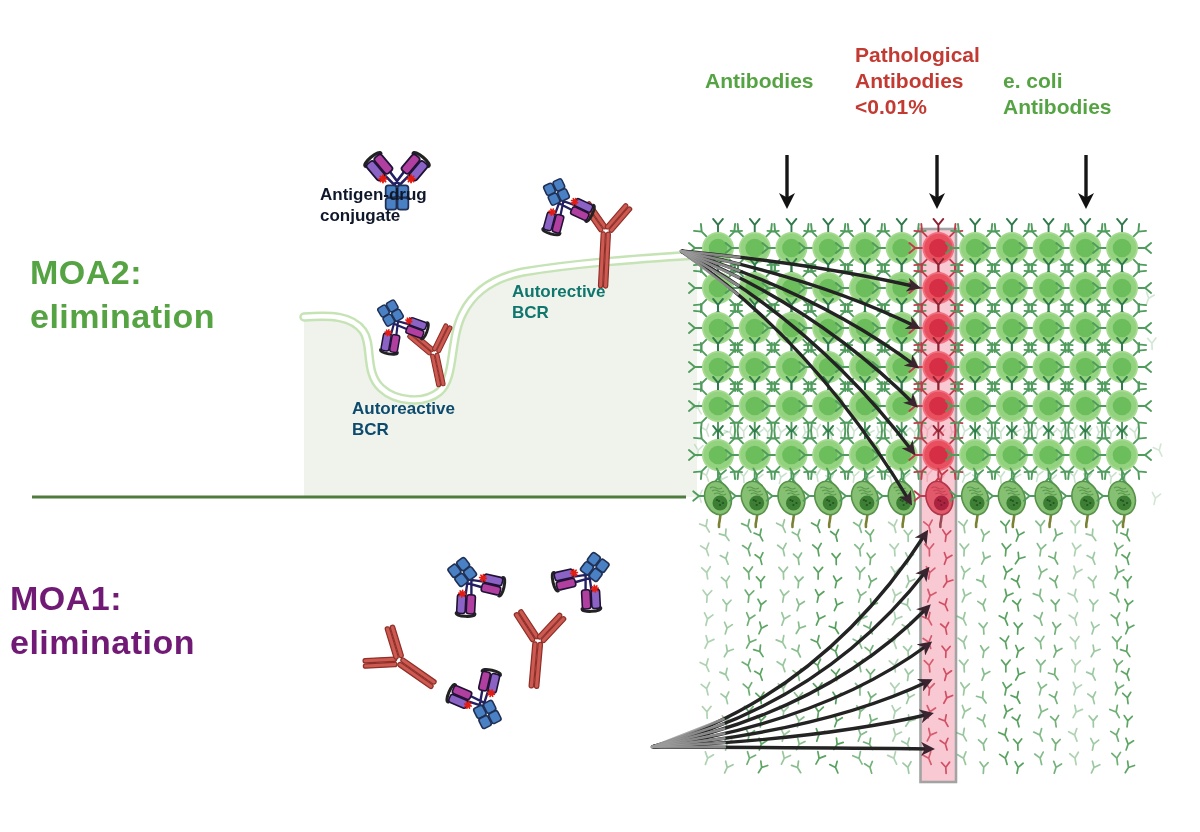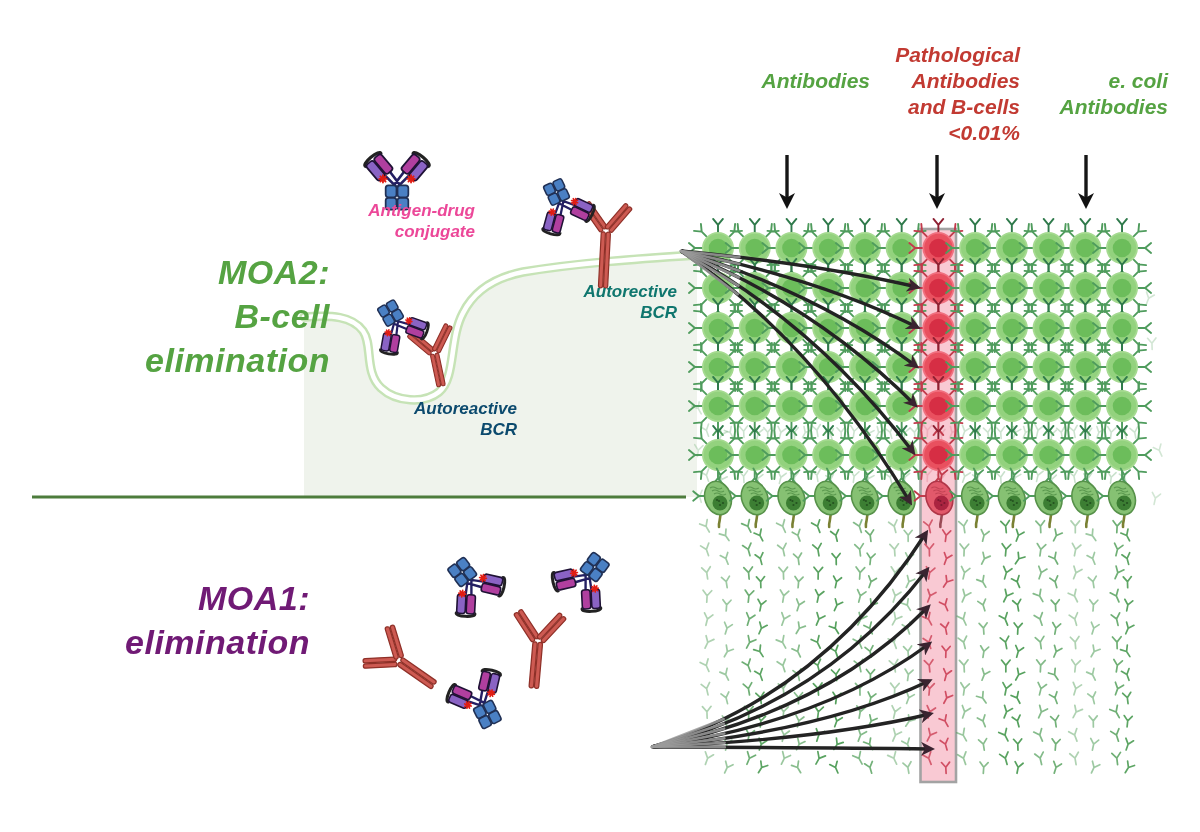--- a/index.html
+++ b/index.html
@@ -1,19 +1,19 @@
 <!DOCTYPE html>
 <html><head>
 <meta charset="utf-8">
 <style>
   html,body{margin:0;padding:0;background:#fff;}
   #stage{position:relative;width:1200px;height:832px;background:#ffffff;overflow:hidden;
          font-family:"Liberation Sans", sans-serif;}
   #diagram-svg{position:absolute;left:0;top:0;}
-  .lbl{position:absolute;font-weight:bold;text-align:right;line-height:1.28;font-style:italic;}
+  .lbl{position:absolute;font-weight:bold;text-align:left;line-height:1.28;}
   .lbl span{display:block;}
   .moa{font-size:34px;line-height:44px;letter-spacing:0.5px;}
   .sub{font-size:17px;line-height:21px;}
   .colhead{font-size:21px;line-height:26px;}
 </style>
 </head>
 <body>
 
 <div id="stage">
 
@@ -1718,30 +1718,29 @@
         </g>
         <path d="M-3.4,0 L3.4,0 M0,-3.4 L0,3.4 M-2.4,-2.4 L2.4,2.4 M-2.4,2.4 L2.4,-2.4" transform="translate(-13,-1)" stroke="#e11d13" stroke-width="1.7" stroke-linecap="round"></path>
         <circle cx="-13" cy="-1" r="1.4" fill="#e11d13"></circle>
         <path d="M-3.4,0 L3.4,0 M0,-3.4 L0,3.4 M-2.4,-2.4 L2.4,2.4 M-2.4,2.4 L2.4,-2.4" transform="translate(13,-1)" stroke="#e11d13" stroke-width="1.7" stroke-linecap="round"></path>
         <circle cx="13" cy="-1" r="1.4" fill="#e11d13"></circle>
       </g>
     </svg>
 
   <div class="lbl moa" id="moa2" style="left: 30px; top: 250px; width: 300px; color: rgb(85, 163, 66);">
     <span>MOA2:</span>
-    <span>B-cell</span>
     <span>elimination</span>
   </div>
 
   <div class="lbl moa" id="moa1" style="left: 10px; top: 576px; width: 300px; color: #701a75;">
     <span>MOA1:</span>
     <span>elimination</span>
   </div>
 
-  <div class="lbl sub" id="conj-label" style="left: 320px; top: 200px; width: 155px; color: #ec4899;">
+  <div class="lbl sub" id="conj-label" style="left: 320px; top: 184px; width: 155px; color: #0f172a;">
     <span>Antigen-drug</span>
     <span>conjugate</span>
   </div>
 
   <div class="lbl sub" id="bcr-top-label" style="left: 512px; top: 281px; width: 165px; color: #0f766e;">
     <span>Autorective</span>
     <span>BCR</span>
   </div>
 
   <div class="lbl sub" id="bcr-pocket-label" style="left: 352px; top: 398px; width: 165px; color: #0c4a6e;">
@@ -1749,21 +1748,20 @@
     <span>BCR</span>
   </div>
 
   <div class="lbl colhead" id="col-sars" style="left: 705px; top: 68px; width: 165px; color: rgb(85, 163, 66);">
     <span>Antibodies</span>
   </div>
 
   <div class="lbl colhead" id="col-path" style="left: 855px; top: 42px; width: 165px; color: rgb(194, 58, 50);">
     <span>Pathological</span>
     <span>Antibodies</span>
-    <span>and B-cells</span>
     <span>&lt;0.01%</span>
   </div>
 
   <div class="lbl colhead" id="col-ecoli" style="left: 1003px; top: 68px; width: 165px; color: rgb(85, 163, 66);">
     <span>e. coli</span>
     <span>Antibodies</span>
   </div>
 
 </div>
 

